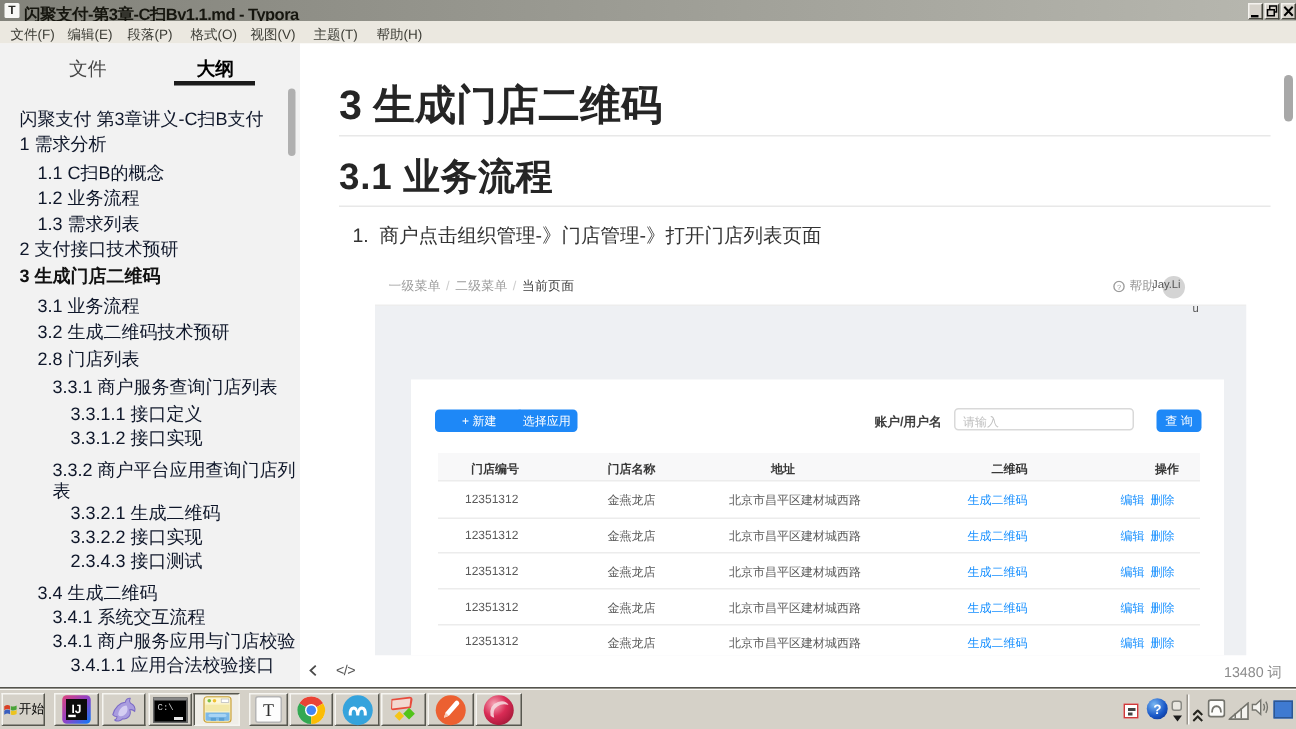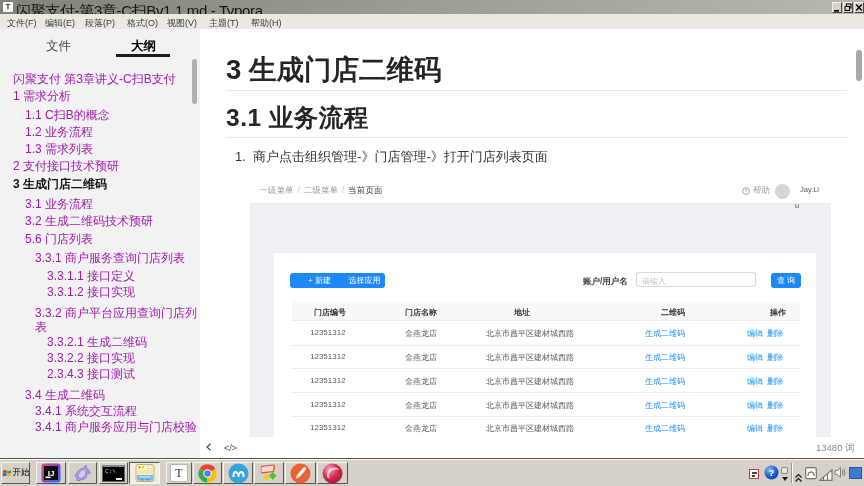--- a/index.html
+++ b/index.html
@@ -2,29 +2,29 @@
 <html><head>
 <meta charset="utf-8">
 <style>
 *{margin:0;padding:0;box-sizing:border-box}
 html,body{width:864px;height:486px;overflow:hidden}
 body{font-family:"Liberation Sans",sans-serif;position:relative;background:#fff}
 .abs{position:absolute}
 
 #titlebar{left:0;top:0;width:864px;height:14px;background:linear-gradient(90deg,#82827a,#b8b8b0)}
 #appicon{left:3px;top:2px;width:10px;height:10px;background:#f8f8f6;color:#2b2b28;font-size:8px;font-weight:bold;text-align:center;line-height:10px;border-radius:1px}
-#title{left:16px;top:2px;font-size:15px;font-weight:normal;color:#16160f;letter-spacing:-0.35px}
+#title{left:16px;top:2px;font-size:11px;font-weight:bold;color:#16160f;letter-spacing:-0.35px}
 .winbtn{top:2px;width:10px;height:11px;background:#d6d2ca;border-top:1px solid #f4f2ee;border-left:1px solid #f4f2ee;border-right:1px solid #47473f;border-bottom:1px solid #47473f;display:flex;align-items:center;justify-content:center}
 
 #menubar{left:0;top:14px;width:864px;height:15px;background:#ebe8e0;border-bottom:0}
 .mi{top:2.5px;font-size:9px;color:#3c3c35}
 
 #sidebar{left:0;top:29px;width:200px;height:429px;background:#f2f2f2}
 .tab{font-size:12.5px;color:#474747}
-.ol{font-size:12px;color:#a21caf;white-space:nowrap}
+.ol{font-size:12px;color:#0f172a;white-space:nowrap}
 #sbthumb{left:192px;top:30px;width:5px;height:45px;background:#b0b0b0;border-radius:3px}
 
 #content{left:200px;top:29px;width:664px;height:429px;background:#fff}
 #h1{left:26px;top:23px;font-size:27.5px;font-weight:bold;color:#252525}
 #h1line{left:26px;top:61px;width:621px;height:1px;background:#e8e8e8}
 #h2{left:26px;top:72px;font-size:24.5px;font-weight:bold;color:#252525;letter-spacing:0.5px}
 #h2line{left:26px;top:108px;width:621px;height:1px;background:#e8e8e8}
 #li1{left:35px;top:119px;font-size:13px;color:#333}
 #cthumb{left:656px;top:21px;width:6px;height:31px;background:#a8a8a8;border-radius:3px}
 
@@ -89,32 +89,33 @@
   <div class="abs" id="sbthumb"></div>
   <div class="abs ol" style="left:13px;top:42px">闪聚支付 第3章讲义-C扫B支付</div>
   <div class="abs ol" style="left:13px;top:59px">1 需求分析</div>
   <div class="abs ol" style="left:25px;top:78px">1.1 C扫B的概念</div>
   <div class="abs ol" style="left:25px;top:95px">1.2 业务流程</div>
   <div class="abs ol" style="left:25px;top:112px">1.3 需求列表</div>
   <div class="abs ol" style="left:13px;top:129px">2 支付接口技术预研</div>
   <div class="abs ol" style="left:13px;top:147px;font-weight:bold;color:#111">3 生成门店二维码</div>
   <div class="abs ol" style="left:25px;top:167px">3.1 业务流程</div>
   <div class="abs ol" style="left:25px;top:184px">3.2 生成二维码技术预研</div>
-  <div class="abs ol" style="left:25px;top:202px">5.6 门店列表</div>
+  <div class="abs ol" style="left:25px;top:202px">2.8 门店列表</div>
   <div class="abs ol" style="left:35px;top:221px">3.3.1 商户服务查询门店列表</div>
   <div class="abs ol" style="left:47px;top:239px">3.3.1.1 接口定义</div>
   <div class="abs ol" style="left:47px;top:255px">3.3.1.2 接口实现</div>
   <div class="abs ol" style="left:35px;top:276px">3.3.2 商户平台应用查询门店列</div>
   <div class="abs ol" style="left:35px;top:290px">表</div>
   <div class="abs ol" style="left:47px;top:305px">3.3.2.1 生成二维码</div>
   <div class="abs ol" style="left:47px;top:321px">3.3.2.2 接口实现</div>
   <div class="abs ol" style="left:47px;top:337px">2.3.4.3 接口测试</div>
   <div class="abs ol" style="left:25px;top:358px">3.4 生成二维码</div>
   <div class="abs ol" style="left:35px;top:374px">3.4.1 系统交互流程</div>
   <div class="abs ol" style="left:35px;top:390px">3.4.1 商户服务应用与门店校验</div>
+  <div class="abs ol" style="left:47px;top:406px">3.4.1.1 应用合法校验接口</div>
 </div>
 
 <div class="abs" id="content">
   <div class="abs" id="h1">3 生成门店二维码</div>
   <div class="abs" id="h1line"></div>
   <div class="abs" id="h2">3.1 业务流程</div>
   <div class="abs" id="h2line"></div>
   <div class="abs" id="li1">1.&nbsp; 商户点击组织管理-》门店管理-》打开门店列表页面</div>
   <div class="abs" id="cthumb"></div>
   <svg class="abs" style="left:5px;top:414px" width="8" height="8" viewBox="0 0 8 8">
@@ -126,21 +127,21 @@
   <div class="abs" id="shot">
     <div class="s-abs" id="graybg"></div>
     <div class="s-abs" id="bc">
       <div class="s-abs bct" style="left:9px;letter-spacing:0.2px">一级菜单 <span style="color:#ccc;margin:0 1px">/</span> 二级菜单 <span style="color:#ccc;margin:0 1px">/</span> <span style="color:#3c3c3c">当前页面</span></div>
       <svg class="s-abs" style="left:492px;top:13px" width="8" height="8" viewBox="0 0 8 8">
           <circle cx="4" cy="4" r="3.4" fill="none" stroke="#9b9b9b" stroke-width="0.9"></circle>
           <text x="4" y="6" font-size="5" fill="#9b9b9b" text-anchor="middle" font-family="Liberation Sans">?</text>
         </svg>
         <div class="s-abs bct" style="left:503px">帮助</div>
       <div class="s-abs" style="left:525px;top:10px;width:15px;height:15px;border-radius:50%;background:#d4d4d4"></div>
-      <div class="s-abs" style="left:550px;top:11px;font-size:7.5px;color:#555">Jay.Li</div>
+      <div class="s-abs" style="left:518px;top:11px;font-size:7.5px;color:#555">Jay.Li</div>
       <div class="s-abs" style="left:545px;top:27px;font-size:7.5px;color:#555">u</div>
     </div>
     <div class="s-abs" id="card">
       <div class="s-abs btn-blue" style="left:16px;top:20px;width:59px;height:15px;line-height:15px">+ 新建</div>
       <div class="s-abs btn-blue" style="left:70px;top:20px;width:41px;height:15px;line-height:15px">选择应用</div>
       <div class="s-abs" style="left:309px;top:23px;font-size:8.5px;color:#404040;font-weight:bold">账户/用户名</div>
       <div class="s-abs" style="left:362px;top:19px;width:120px;height:15px;background:#fff;border:1px solid #d9d9d9;border-radius:3px">
           <span style="position:absolute;left:5px;top:3px;font-size:8px;color:#c0c0c0">请输入</span>
         </div>
       <div class="s-abs btn-blue" style="left:497px;top:20px;width:30px;height:15px;line-height:15px">查 询</div>

